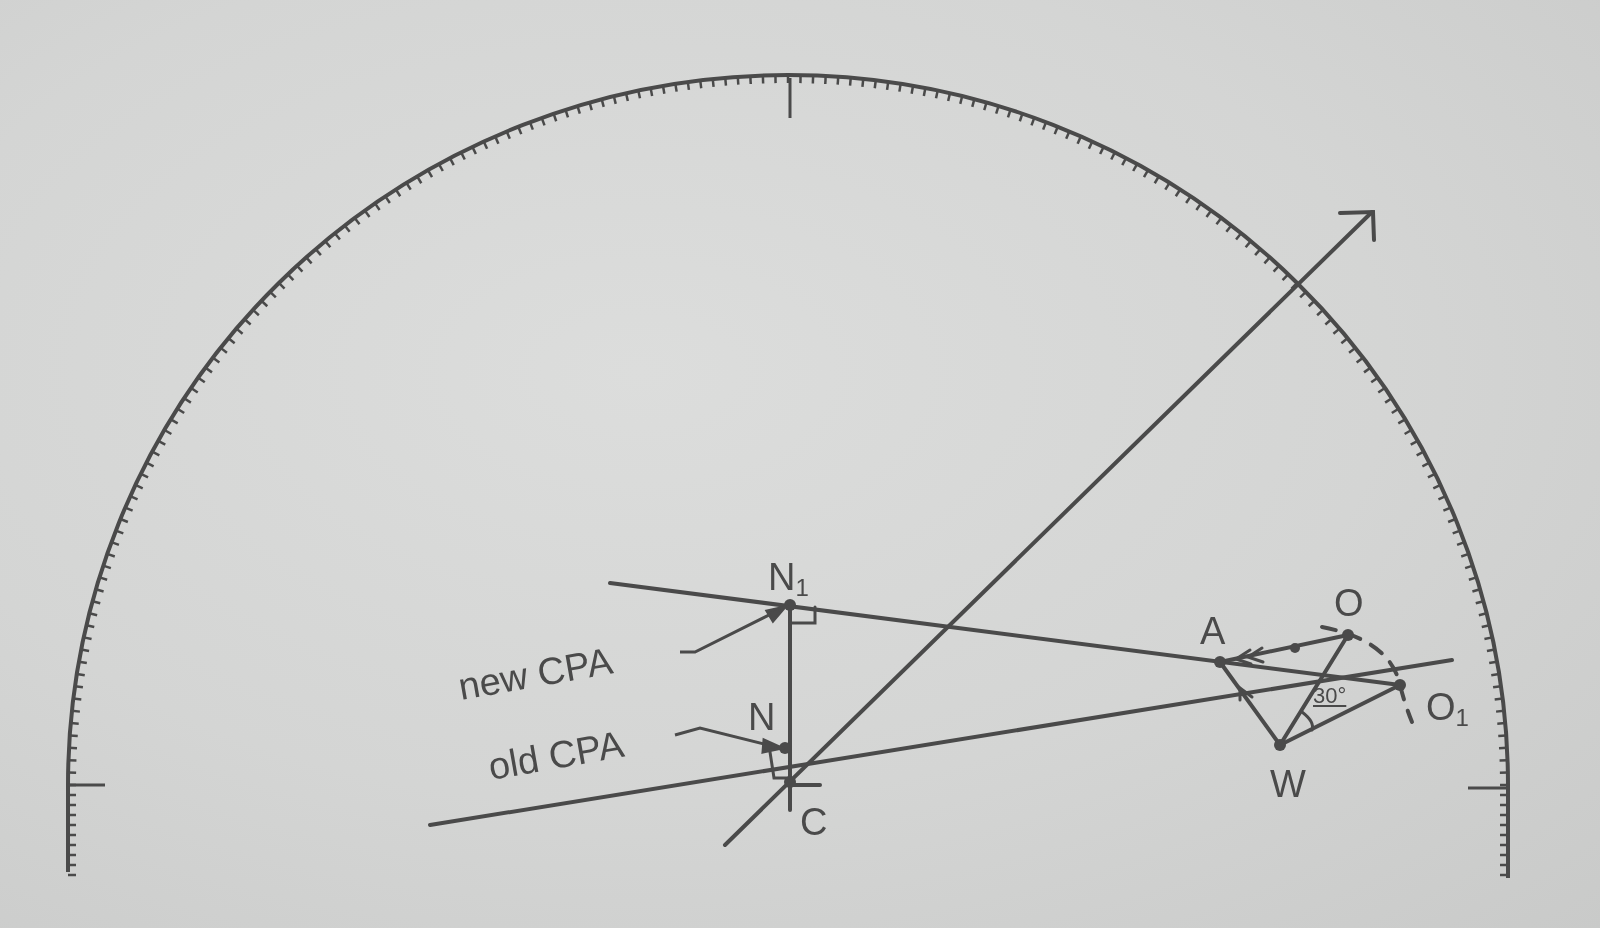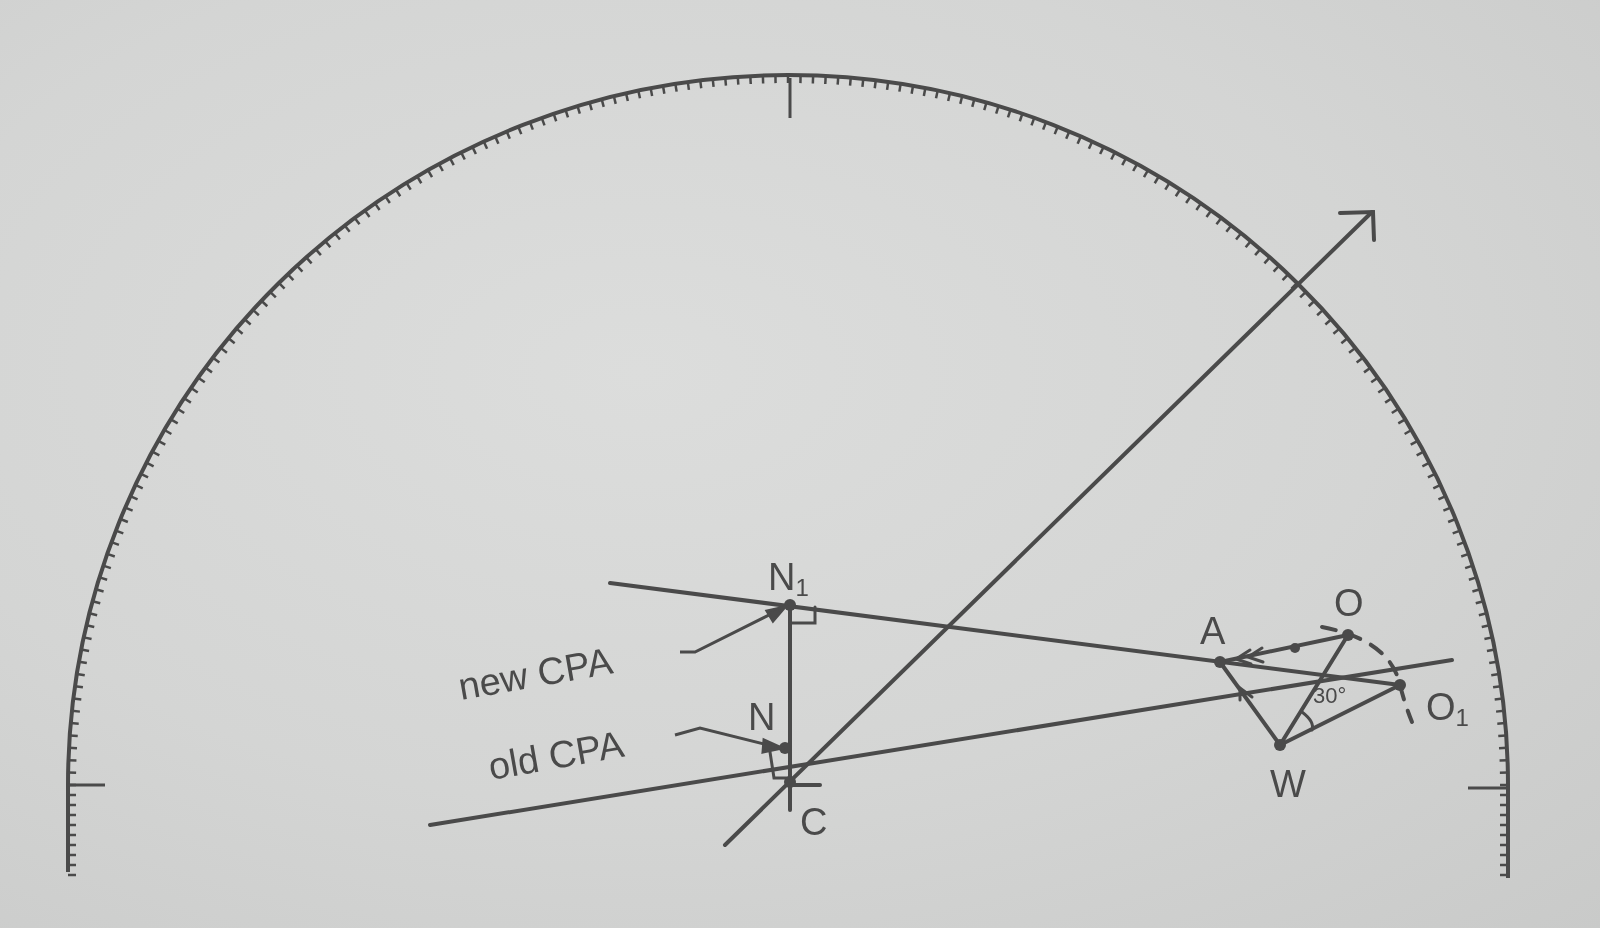--- a/index.html
+++ b/index.html
@@ -9,21 +9,21 @@
     font-family: "Liberation Sans", sans-serif;
   }
   #stage { position:relative; width:1600px; height:928px; }
   svg { position:absolute; left:0; top:0; }
   .lbl {
     position:absolute; color:#4a4a4a; font-size:38px; line-height:1;
     font-family: "Liberation Sans", sans-serif; white-space:nowrap;
   }
   .lbl sub { font-size:24px; vertical-align:-6px; }
   .rot { transform-origin:left bottom; transform: rotate(-10deg); }
-  .small { font-size:22px; }
+  .small { font-size:22px;text-decoration:underline; }
 </style>
 </head>
 <body>
 
 <div id="stage">
   <svg width="1600" height="928" viewBox="0 0 1600 928">
     <defs>
       <g id="tick">
           <line x1="0" y1="0" x2="0" y2="9" stroke="#4a4a4a" stroke-width="2.5"></line>
         </g>

